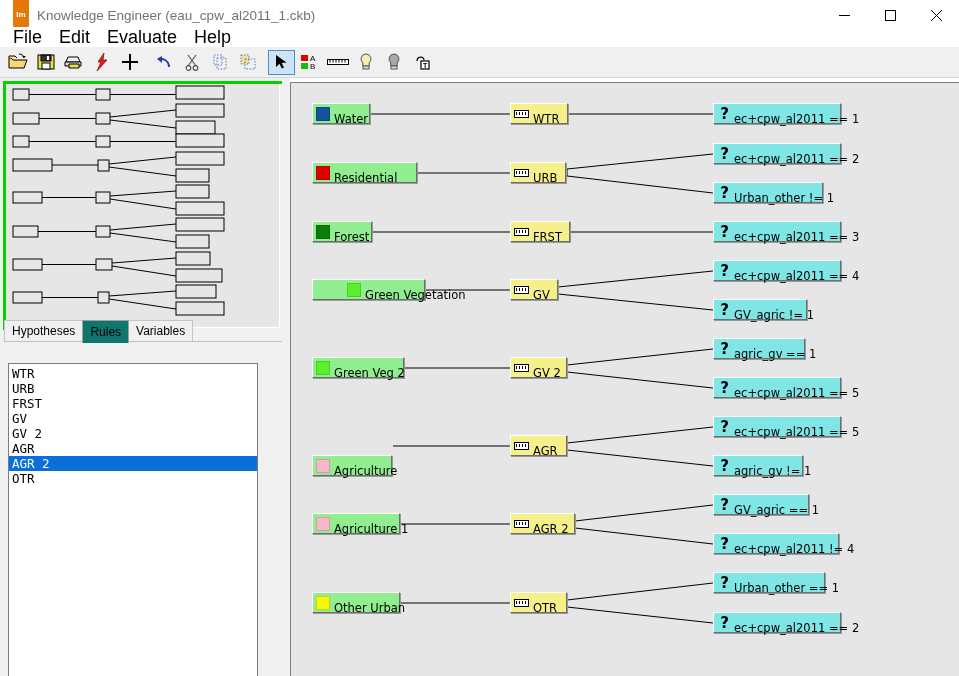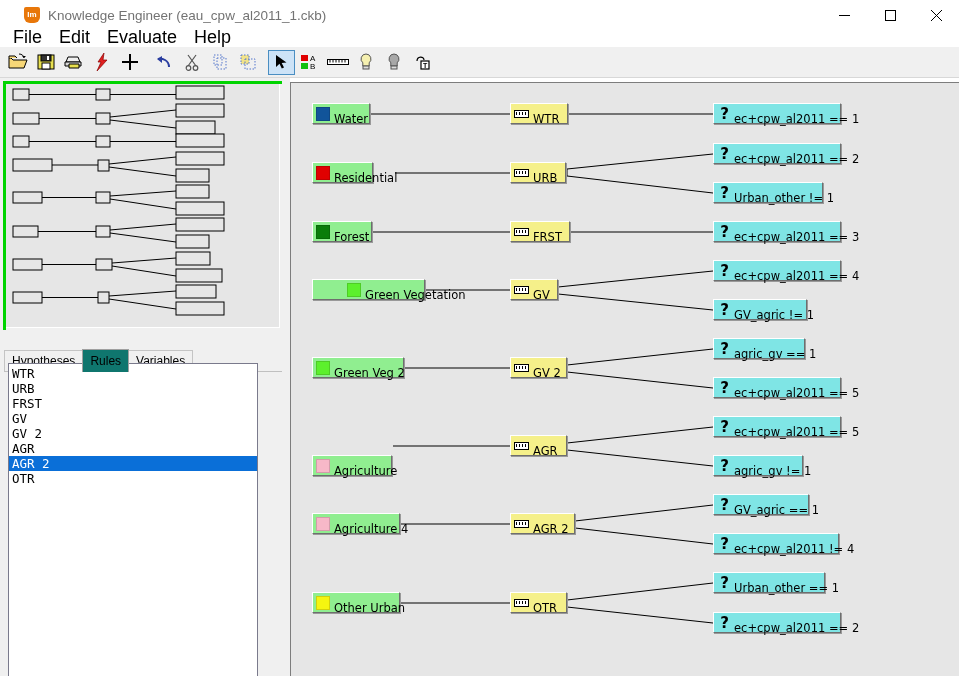--- a/index.html
+++ b/index.html
@@ -18,22 +18,22 @@
   }
 
   
   .titlebar {
     position: absolute; top: 0; left: 0;
     width: 959px; height: 30px;
     background: #ffffff;
     display: flex; align-items: center;
   }
   .app-icon {
-    width: 16px; height: 16px;
-    margin-left: 24px; margin-right: 8px;
+    width: 16px; height: 32px;
+    margin-left: 13px; margin-right: 8px;
     background: #e8770a;
     border-radius: 2px 2px 6px 6px;
     position: relative;
     flex: 0 0 auto;
     display: flex; align-items: center; justify-content: center;
     color: #fff; font-size: 8px; font-weight: bold;
     font-family: "Liberation Sans", sans-serif;
     line-height: 1;
   }
   .title-text {
@@ -108,24 +108,24 @@
   }
   .overview-pane::after {
     content: "";
     position: absolute; left: -1px; top: -1px;
     width: 279px; height: 3px;
     background: #00d400;
   }
   .ov-svg { position: absolute; top: 0; left: 0; }
 
   .tabs {
-    position: absolute; top: 272px; left: 4px;
+    position: absolute; top: 242px; left: 4px;
     width: 278px; height: 22px;
     border-bottom: 1px solid #c0c0c0;
-    display: flex; align-items: center;
+    display: flex; align-items: flex-start;
   }
   .tab {
     font-size: 12px; color: #000;
     padding: 3px 7px 3px 7px;
     border: 1px solid #c4c4c4;
     border-bottom: none;
     background: #f0f0f0;
     margin-right: -1px;
     line-height: 14px;
     height: 21px;
@@ -531,21 +531,21 @@
     </div>
     <div class="node node-rule" style="left:219px; top:20px; width:58px;">
       <span class="ruler-ico"></span>
       <span class="node-label">WTR</span>
     </div>
     <div class="node node-q" style="left:422px; top:20px; width:128px;">
       <span class="q-ico">?</span>
       <span class="node-label">ec+cpw_al2011 == 1</span>
     </div>
 
-    <div class="node node-hyp" style="left:21px; top:79px; width:61px;">
+    <div class="node node-hyp" style="left:21px; top:79px; width:105px;">
       <span class="swatch" style="background:#e00000"></span>
       <span class="node-label">Residential</span>
     </div>
     <div class="node node-rule" style="left:219px; top:79px; width:56px;">
       <span class="ruler-ico"></span>
       <span class="node-label">URB</span>
     </div>
     <div class="node node-q" style="left:422px; top:60px; width:128px;">
       <span class="q-ico">?</span>
       <span class="node-label">ec+cpw_al2011 == 2</span>
@@ -614,21 +614,21 @@
       <span class="q-ico">?</span>
       <span class="node-label">ec+cpw_al2011 == 5</span>
     </div>
     <div class="node node-q" style="left:422px; top:372px; width:90px;">
       <span class="q-ico">?</span>
       <span class="node-label">agric_gv != 1</span>
     </div>
 
     <div class="node node-hyp" style="left:21px; top:430px; width:88px;">
       <span class="swatch" style="background:#f7b8c8"></span>
-      <span class="node-label">Agriculture 4</span>
+      <span class="node-label">Agriculture 1</span>
     </div>
     <div class="node node-rule" style="left:219px; top:430px; width:65px;">
       <span class="ruler-ico"></span>
       <span class="node-label">AGR 2</span>
     </div>
     <div class="node node-q" style="left:422px; top:411px; width:96px;">
       <span class="q-ico">?</span>
       <span class="node-label">GV_agric == 1</span>
     </div>
     <div class="node node-q" style="left:422px; top:450px; width:126px;">

